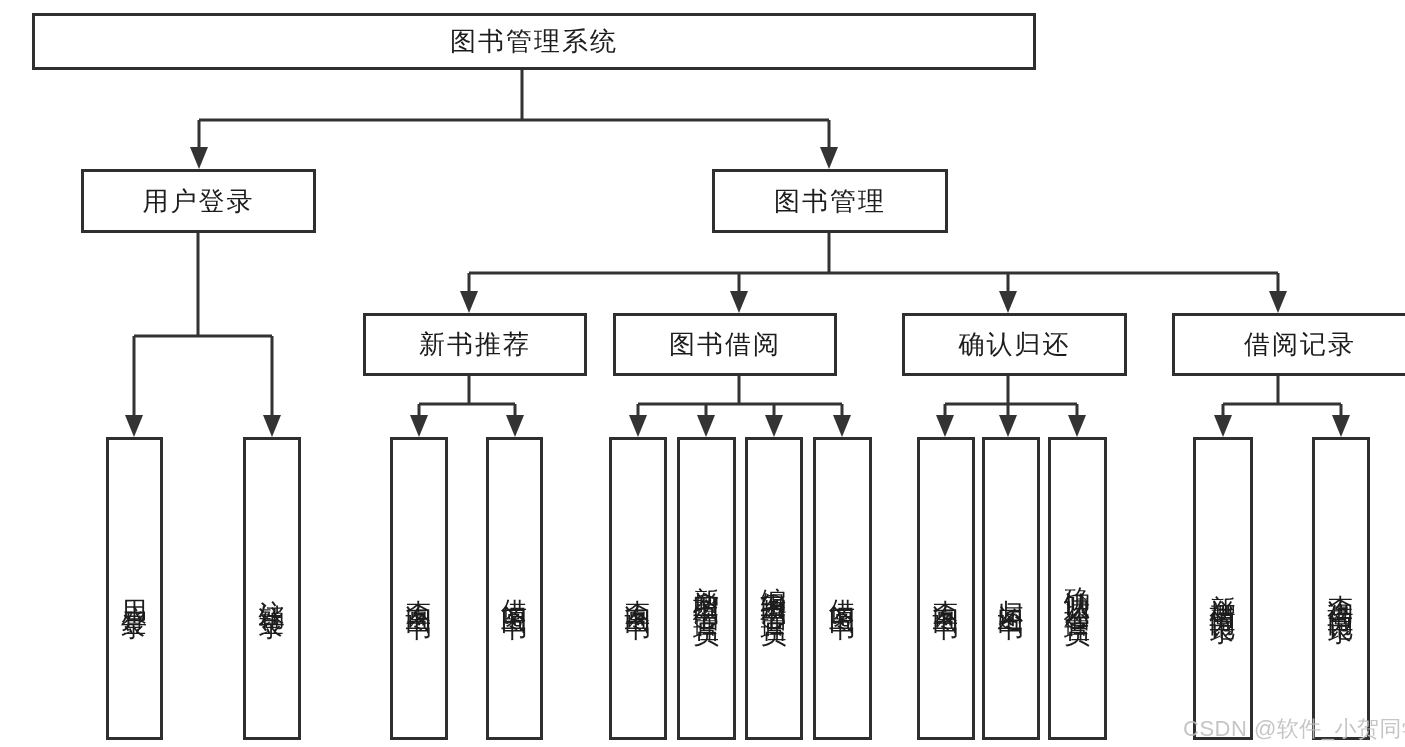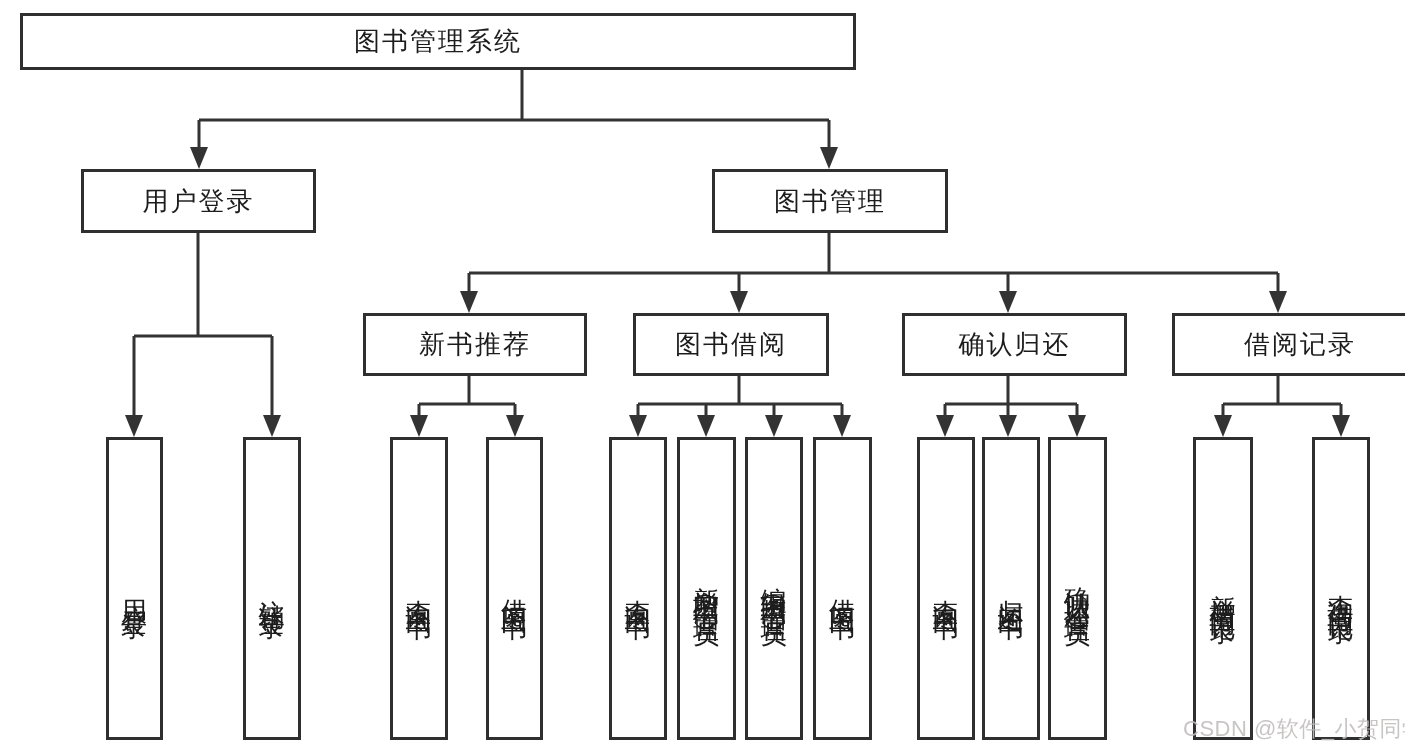--- a/index.html
+++ b/index.html
@@ -111,27 +111,27 @@
     <polygon points="697,415 715,415 706,437"></polygon>
     <polygon points="765,415 783,415 774,437"></polygon>
     <polygon points="833,415 851,415 842,437"></polygon>
     <polygon points="936,415 954,415 945,437"></polygon>
     <polygon points="999,415 1017,415 1008,437"></polygon>
     <polygon points="1068,415 1086,415 1077,437"></polygon>
     <polygon points="1214,415 1232,415 1223,437"></polygon>
     <polygon points="1332,415 1350,415 1341,437"></polygon>
   </svg>
 
-  <div class="node h-node" style="left:20px; top:13px; width:836px; height:57px">图书管理系统</div>
+  <div class="node h-node" style="left:32px; top:13px; width:1004px; height:57px">图书管理系统</div>
 
   <div class="node h-node" style="left:81px; top:169px; width:235px; height:64px">用户登录</div>
   <div class="node h-node" style="left:363px; top:313px; width:224px; height:63px">新书推荐</div>
 
   <div class="node h-node" style="left:712px; top:169px; width:236px; height:64px">图书管理</div>
-  <div class="node h-node" style="left:633px; top:313px; width:196px; height:63px">图书借阅</div>
+  <div class="node h-node" style="left:613px; top:313px; width:224px; height:63px">图书借阅</div>
   <div class="node h-node" style="left:902px; top:313px; width:225px; height:63px">确认归还</div>
   <div class="node h-node" style="left:1172px; top:313px; width:256px; height:63px">借阅记录</div>
 
   <div class="node v-node" style="left:106px; top:437px; width:57px; height:303px">用户登录</div>
   <div class="node v-node" style="left:243px; top:437px; width:58px; height:303px">注销登录</div>
 
   <div class="node v-node" style="left:390px; top:437px; width:58px; height:303px">查询图书</div>
   <div class="node v-node" style="left:486px; top:437px; width:57px; height:303px">借阅图书</div>
 
   <div class="node v-node" style="left:609px; top:437px; width:58px; height:303px">查询图书</div>

